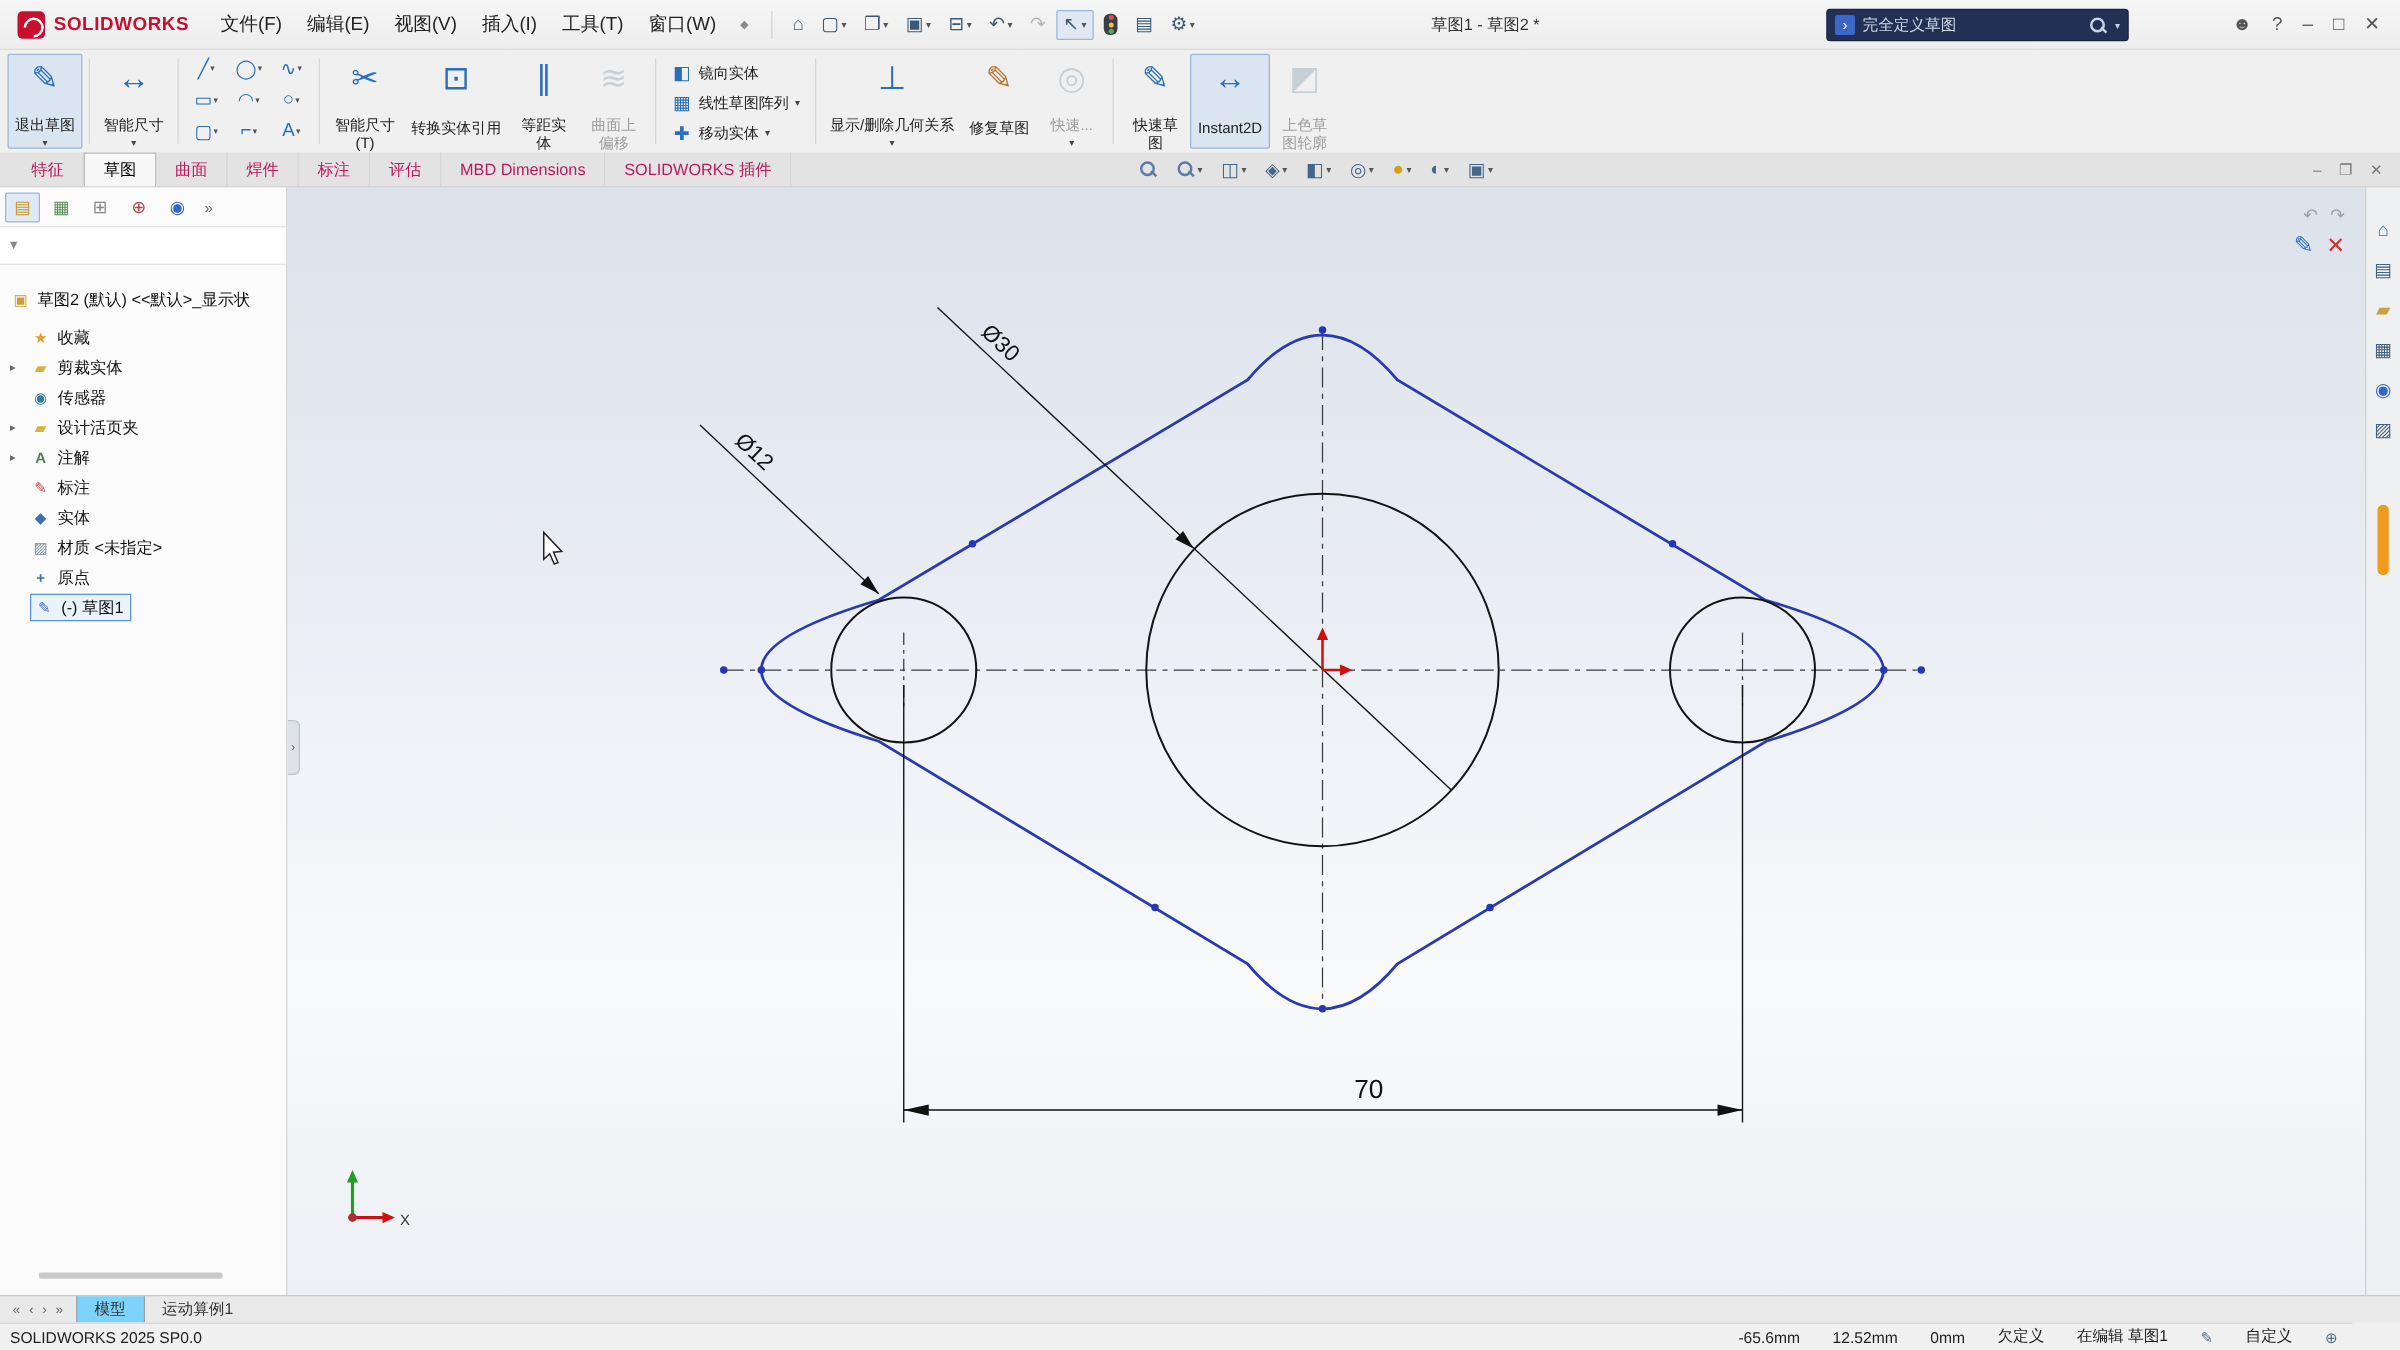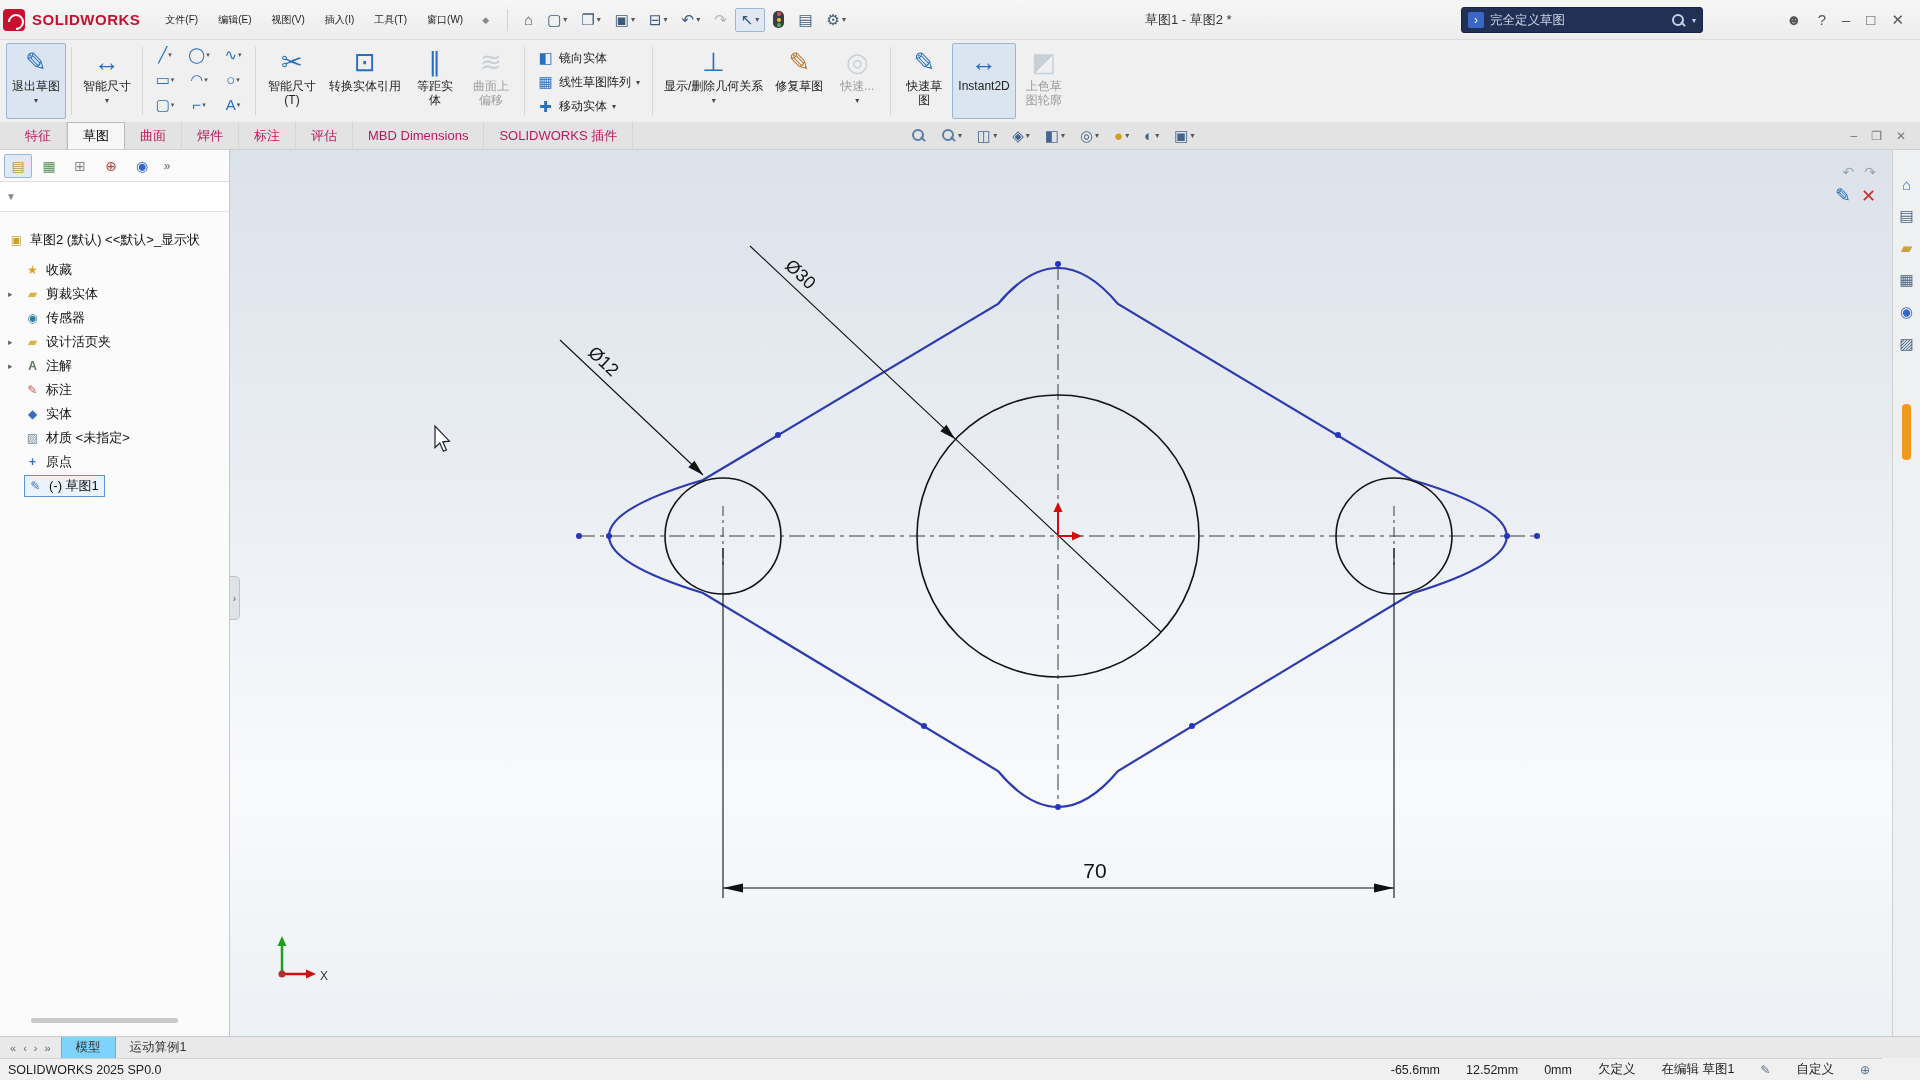--- a/index.html
+++ b/index.html
@@ -2,25 +2,25 @@
 <html><head>
 <meta charset="utf-8">
 <style>
   *{margin:0;padding:0;box-sizing:border-box;font-family:"Liberation Sans","DejaVu Sans",sans-serif;}
   html,body{width:1920px;height:1080px;overflow:hidden;background:#f0f0f0;}
   #root{position:relative;width:1920px;height:1080px;background:#f0f0f0;}
   b,i{font-style:normal;font-weight:normal;}
 
   
   #titlebar{position:absolute;left:0;top:0;width:1920px;height:40px;background:linear-gradient(#f6f6f6,#ededed);display:flex;align-items:center;border-bottom:1px solid #dcdcdc;}
-  .tb-left{display:flex;align-items:center;gap:2px;padding-left:3px;}
+  .tb-left{display:flex;align-items:center;gap:2px;padding-left:14px;}
   .dsmark{width:22px;height:22px;border-radius:4px;background:#c8102e;position:relative;display:inline-block;margin-right:5px;}
   .dsmark::after{content:"";position:absolute;left:5px;top:5px;width:12px;height:12px;border:2.5px solid #fff;border-radius:50%;border-left-color:transparent;transform:rotate(-45deg);}
   .brand{color:#c8102e;font-weight:bold;font-size:15px;letter-spacing:.5px;margin-right:14px;}
-  .menu{font-size:10px;color:#222;padding:5px 9px;cursor:default;}
+  .menu{font-size:15px;color:#222;padding:5px 9px;cursor:default;}
   .pin{font-size:9px;color:#8a8a8a;padding:0 8px;}
   .qsep{width:1px;height:22px;background:#d2d2d2;margin:0 8px;}
   .qi{display:inline-flex;align-items:center;gap:2px;padding:3px 5px;border:1px solid transparent;border-radius:2px;font-size:15px;color:#3c5a78;}
   .qi i{font-size:15px;line-height:16px;color:#3c5a78;}
   .qi .chev{font-size:8px;color:#555;}
   .qi.dis i{color:#b5b5b5;}
   .qi.pressed{background:#dfe8f3;border-color:#9ab6d6;}
   .stoplight{width:11px;height:17px;background:#3a3f46;border-radius:5px;display:inline-flex;flex-direction:column;align-items:center;justify-content:space-evenly;}
   .stoplight i{width:4px;height:4px;border-radius:50%;}
   .doctitle{position:absolute;left:1145px;top:0;height:40px;display:flex;align-items:center;font-size:13px;color:#333;}
@@ -36,21 +36,21 @@
   .tb-right{position:absolute;right:0;top:0;height:40px;display:flex;align-items:center;gap:4px;padding-right:10px;}
   .tb-right .qi{font-size:14px;}
   .tb-right .qi i{color:#555;}
 
   
   #ribbon{position:absolute;left:0;top:40px;width:1920px;height:82px;background:#f0f0f0;display:flex;align-items:stretch;padding:3px 0 3px 6px;}
   .vsep{width:1px;background:#d6d6d6;margin:4px 5px;}
   .rgroup{display:flex;align-items:flex-start;}
   .rbtn{height:76px;min-width:56px;padding:3px 5px 1px;display:flex;flex-direction:column;align-items:center;font-size:12px;line-height:14px;color:#222;text-align:center;border:1px solid transparent;border-radius:2px;}
   .rbtn .ric{font-size:26px;line-height:30px;height:32px;color:#2a6fbd;}
-  .rbtn .rlabel{white-space:pre-line;}
+  .rbtn .rlabel{white-space:pre-line;margin-top:16px;}
   .rbtn .chev{font-size:8px;color:#444;margin-top:1px;}
   .rbtn.pressed{background:#dbe5f1;border-color:#9ab6d6;}
   .rbtn.dis{color:#9d9d9d;}
   .rbtn.dis .ric{color:#a8b6c4;opacity:.55;}
   .narrow{max-width:62px;}
   .sgrid{display:grid;grid-template-columns:repeat(3,34px);grid-auto-rows:25px;align-content:start;padding-top:2px;}
   .gcell{display:inline-flex;align-items:center;justify-content:center;gap:1px;font-size:15px;color:#2a6fbd;border:1px solid transparent;border-radius:2px;}
   .gcell .chev2{font-size:7px;color:#555;}
   .mstack{display:flex;flex-direction:column;justify-content:flex-start;padding-top:3px;}
   .mrow{display:flex;align-items:center;gap:5px;height:25px;font-size:12px;color:#222;padding:0 7px;}

